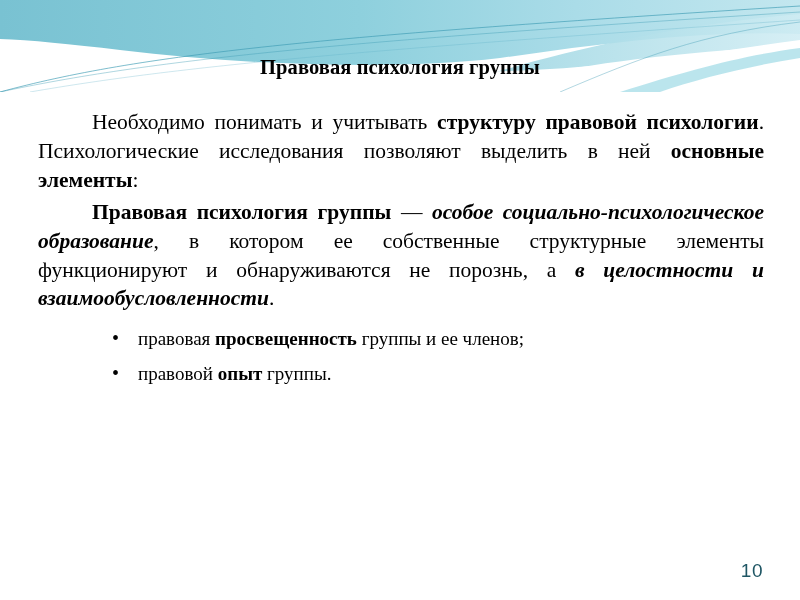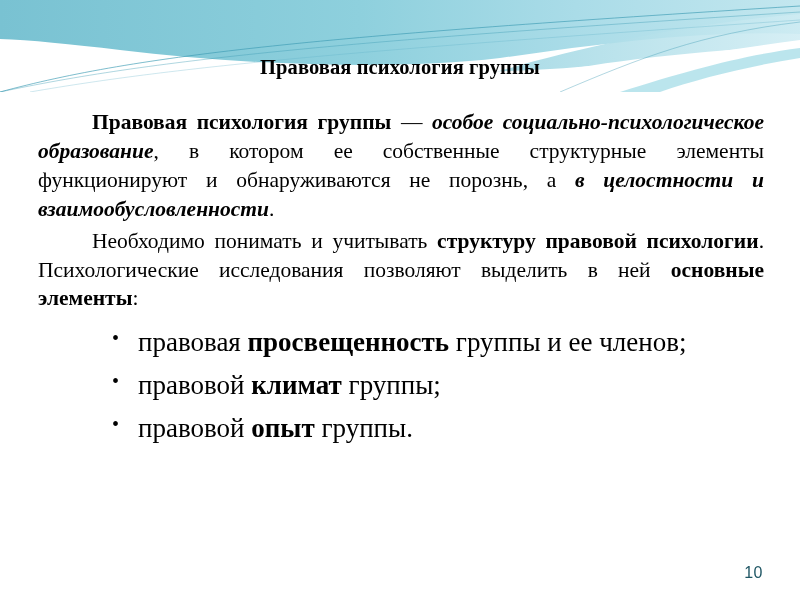--- a/index.html
+++ b/index.html
@@ -66,42 +66,42 @@
   .b   { font-weight: bold; }
   .bi  { font-weight: bold; font-style: italic; }
 
   ul.bullets {
     list-style: none;
     margin: 7px 0 0 0;
     padding: 0 0 0 74px;
   }
   ul.bullets li {
     position: relative;
-    font-size: 27px;
+    font-size: 19px;
     line-height: 1.0;
     padding: 0 0 0 26px;
     margin: 16px 0 16px 0;
     white-space: nowrap;
   }
   ul.bullets li::before {
     content: "\2022";
     position: absolute;
     left: 0;
     top: -1px;
     font-size: 20px;
     line-height: 1;
   }
 
   
   .page-number {
     position: absolute;
     right: 37px;
     bottom: 18px;
     font-family: "Liberation Sans", "DejaVu Sans", sans-serif;
-    font-size: 16px;
+    font-size: 19px;
     color: #1f5664;
     letter-spacing: 0.5px;
   }
 </style>
 </head>
 <body>
 
 <div class="slide-header">
   <svg viewBox="0 0 800 92" preserveAspectRatio="none">
     <defs>
@@ -129,24 +129,23 @@
     <path d="M560,92 C640,58 700,34 800,22" fill="none" stroke="#3f9cb4" stroke-width="0.8" opacity="0.5"></path>
 
     <path d="M620,92 C690,70 740,56 800,48 L800,58 C750,66 700,78 660,92 Z" fill="#aadfe9" opacity="0.8"></path>
   </svg>
 </div>
 
 <div class="slide-title">Правовая психология группы</div>
 
 <div class="slide-body">
 
+  <p class="para"><span>Необходимо понимать и учитывать </span><span class="b">структуру правовой психологии</span><span>. Психологические исследования позволяют выделить в ней </span><span class="b">основные элементы</span><span>:</span></p>
   <p class="para"><span class="b">Правовая психология группы </span><span>— </span><span class="bi">особое социально-психологическое образование</span><span>, в котором ее собственные структурные элементы функционируют и обнаруживаются не порознь, а </span><span class="bi">в целостности и взаимообусловленности</span><span>.</span></p>
-  <p class="para"><span>Необходимо понимать и учитывать </span><span class="b">структуру правовой психологии</span><span>. Психологические исследования позволяют выделить в ней </span><span class="b">основные элементы</span><span>:</span></p>
 
   <ul class="bullets">
     <li><span>правовая </span><span class="b">просвещенность</span><span> группы и ее членов;</span></li>
-    <li><span>правовой </span><span class="b">климат</span><span> группы;</span></li>
     <li><span>правовой </span><span class="b">опыт</span><span> группы.</span></li>
   </ul>
 
 </div>
 
 <div class="page-number">10</div>
 
 </body></html>

